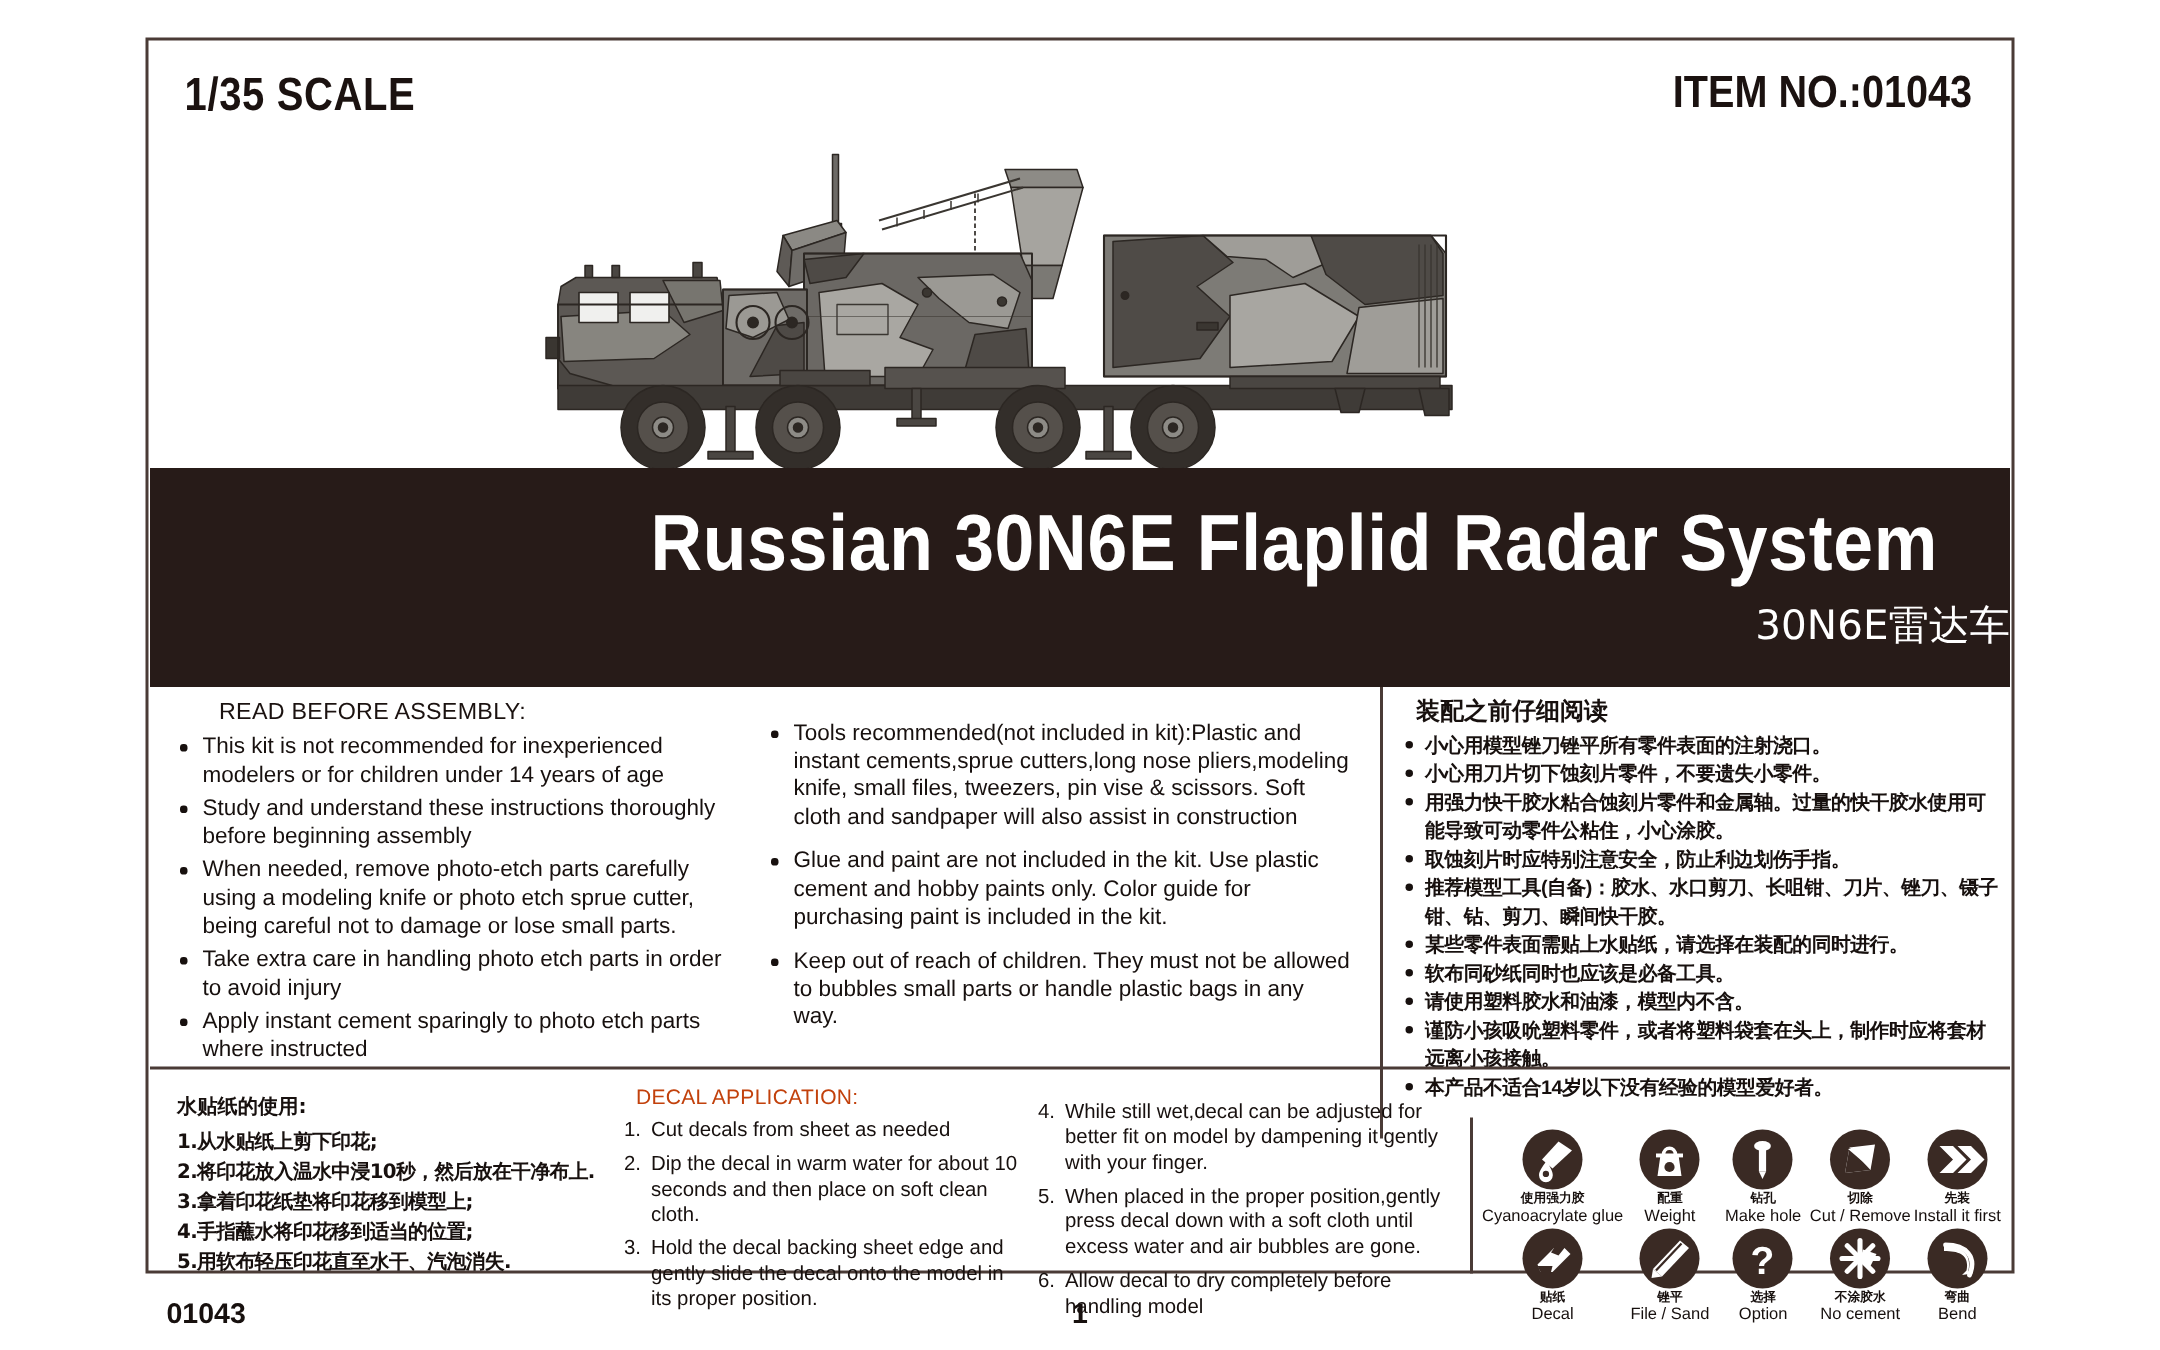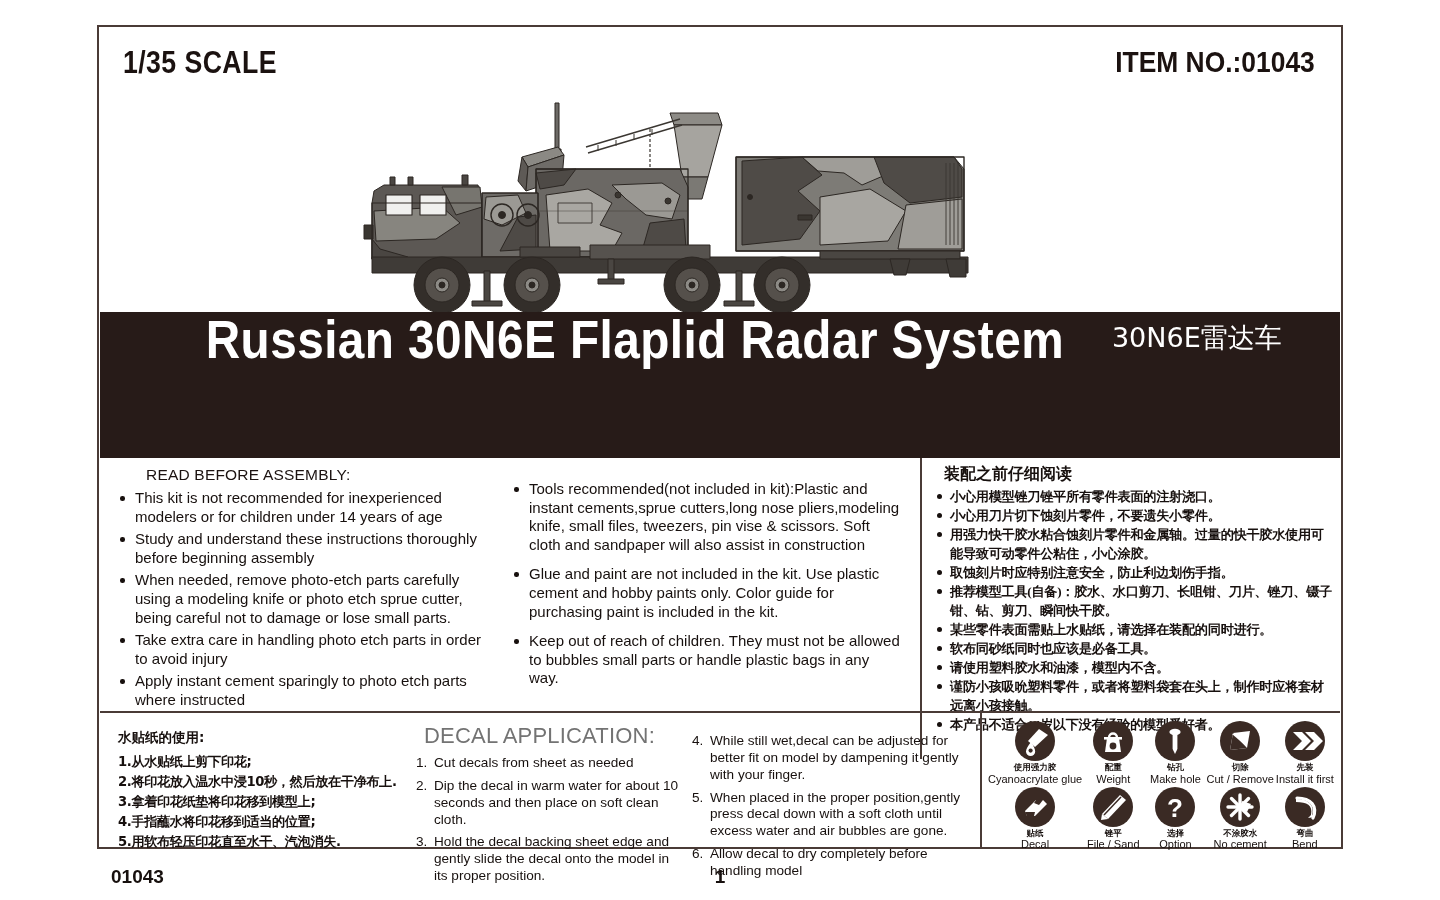--- a/index.html
+++ b/index.html
@@ -64,22 +64,22 @@
   .artwork svg { display: block; margin: 0 auto; }
 
   
   .title-band {
     position: absolute;
     left: 1px; top: 285px;
     width: calc(100% - 2px);
     height: 146px;
     background: #271b18;
     display: flex;
-    flex-direction: row;
-    align-items: flex-start;
+    flex-direction: column;
+    align-items: flex-end;
     justify-content: center;
   }
   .title-main {
     color: #ffffff;
     font-size: 53px;
     font-weight: bold;
     letter-spacing: 0.5px;
     font-family: "Liberation Sans Narrow", "Liberation Sans", sans-serif;
     transform: scaleX(0.90);
     line-height: 1.05;
@@ -140,21 +140,21 @@
     margin-bottom: 2px;
     margin-left: 8px;
   }
   ul.cn-bullets { list-style: none; }
   ul.cn-bullets li {
     position: relative;
     padding-left: 14px;
     font-size: 13.2px;
     line-height: 1.44;
     color: #17100e;
-    font-family: Liberation Serif, serif;
+    font-family: Liberation Sans, sans-serif;
     font-weight: bold;
     letter-spacing: -0.3px;
   }
   ul.cn-bullets li::before {
     content: "";
     position: absolute;
     left: 1px; top: 7px;
     width: 5px; height: 5px;
     border-radius: 50%;
     background: #17100e;
@@ -173,42 +173,42 @@
   .decal-section {
     position: absolute;
     left: 1px; top: 686px;
     width: calc(100% - 2px);
     height: 136px;
     display: flex;
   }
   .decal-cn   { width: 312px; padding: 16px 4px 0 18px; }
   .decal-en-1 { width: 276px; padding: 10px 6px 0 4px; }
   .decal-en-2 { width: 292px; padding: 20px 4px 0 4px; }
-  .icon-panel { flex: 1; border-left: 2px solid #4a3b36; padding: 6px 4px 0 6px; }
+  .icon-panel { flex: 1; border-left: 2px solid #4a3b36; padding: 6px 4px 0 6px; margin-top: 32px; }
 
   .decal-cn-title {
     font-size: 13.5px;
     font-weight: bold;
     font-family: "DejaVu Sans", sans-serif;
     color: #17100e;
     margin-bottom: 5px;
   }
   ol.cn-steps { list-style: none; }
   ol.cn-steps li {
     font-size: 13.2px;
     font-family: "DejaVu Sans", sans-serif;
     font-weight: bold;
     color: #17100e;
     line-height: 1.52;
     letter-spacing: -0.4px;
   }
 
   .decal-heading {
-    font-size: 22px;
-    color: #737373;
+    font-size: 14px;
+    color: #c2410c;
     margin: 0 0 6px 8px;
     letter-spacing: 0.2px;
   }
   ol.en-steps { list-style: none; }
   ol.en-steps li {
     position: relative;
     padding-left: 18px;
     font-size: 13.6px;
     line-height: 1.24;
     color: #17100e;

